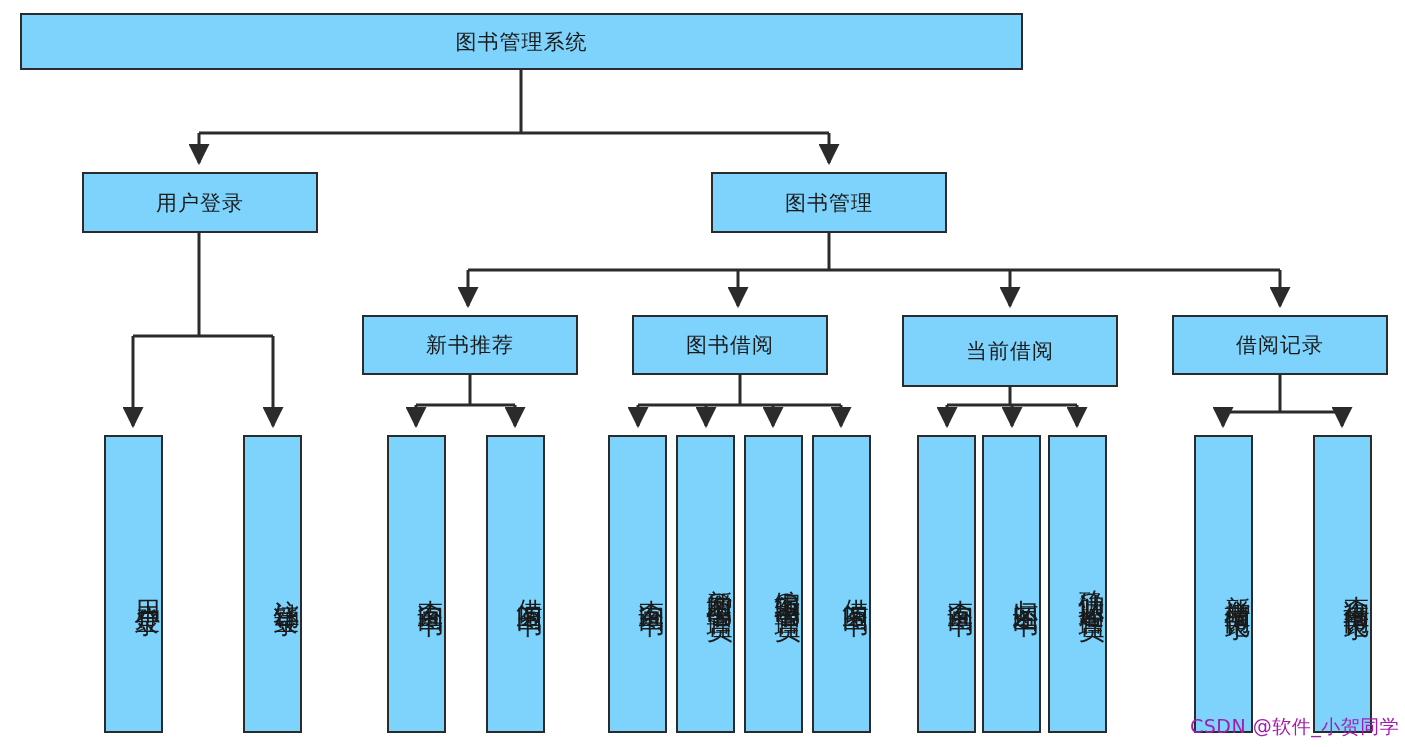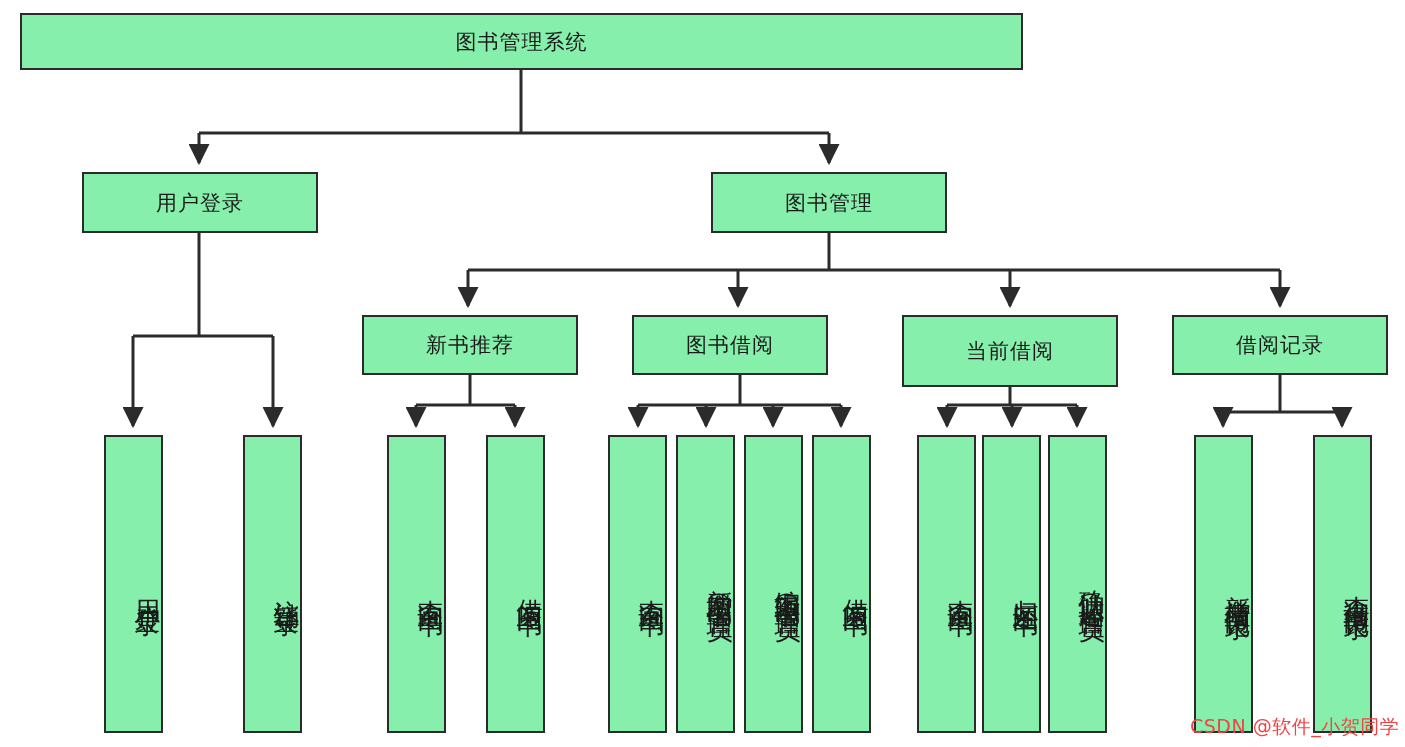--- a/index.html
+++ b/index.html
@@ -20,21 +20,21 @@
   #edges {
     position: absolute;
     left: 0;
     top: 0;
     width: 1405px;
     height: 747px;
   }
   .node {
     position: absolute;
     box-sizing: border-box;
-    background: #86efac;
+    background: #7dd3fc;
     border: 2px solid #2b2b2b;
     display: flex;
     align-items: center;
     justify-content: center;
     color: #1a1a1a;
   }
   .node-h {
     font-size: 21px;
     letter-spacing: 1px;
     white-space: nowrap;
@@ -45,21 +45,21 @@
     font-size: 26px;
     line-height: 1.02;
     letter-spacing: 4px;
     white-space: nowrap;
     align-items: flex-start;
     padding-top: 6px;
   }
   .watermark {
     position: absolute;
     font-size: 19px;
-    color: #ef4444;
+    color: #a21caf;
     white-space: nowrap;
     letter-spacing: 0.5px;
   }
 </style>
 </head>
 <body>
 
 <div id="canvas">
 
   <svg id="edges" viewBox="0 0 1405 747" xmlns="http://www.w3.org/2000/svg">

